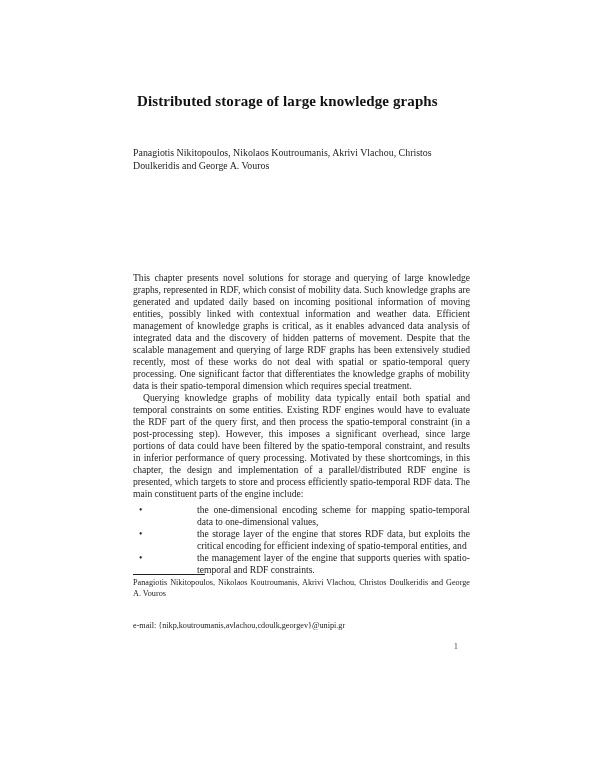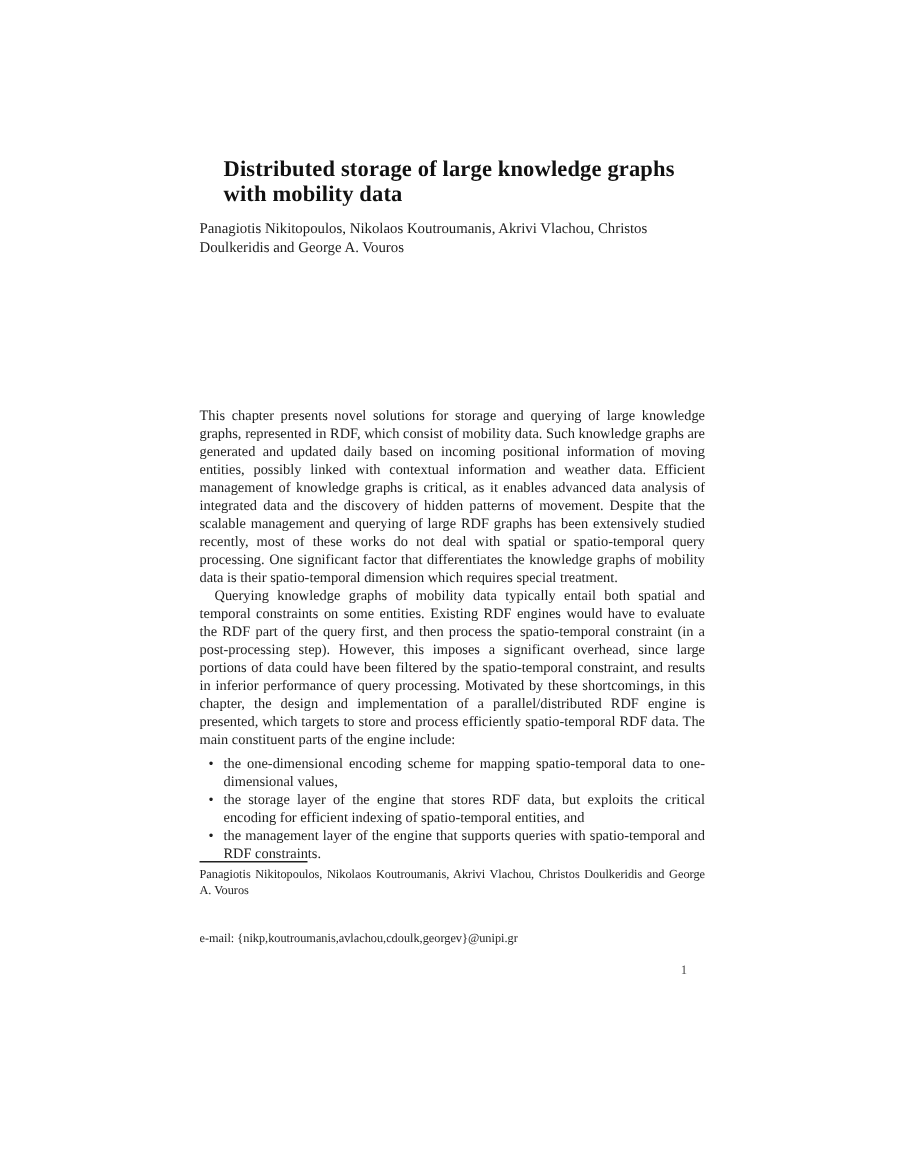--- a/index.html
+++ b/index.html
@@ -14,21 +14,21 @@
     background: #ffffff;
     font-family: "Liberation Serif", serif;
     color: #1a1a1a;
     overflow: hidden;
   }
   .title {
     position: absolute;
     left: 133px;
     top: 89px;
     width: 345px;
-    margin: 16px;
+    margin: 4px;
     font-size: 15px;
     font-weight: bold;
     line-height: 16.5px;
     letter-spacing: 0.1px;
     color: #111111;
   }
   .title .title-line { white-space: nowrap; }
   .authors {
     position: absolute;
     left: 133px;
@@ -56,20 +56,21 @@
     padding-left: 6px;
   }
   .bullet-marker {
     width: 10px;
     flex: 0 0 10px;
     font-size: 9.6px;
   }
   .bullet-text {
     flex: 1;
     text-align: justify;
+    margin-left: 48px;
   }
   .footnote-rule {
     position: absolute;
     left: 133px;
     top: 574px;
     width: 72px;
     height: 0;
     border-top: 1.2px solid #222222;
   }
   .footnote {
@@ -93,21 +94,20 @@
     color: #4d4d4d;
   }
 </style>
 </head>
 <body>
 
 <div class="page">
 
   <h1 class="title">
     <div class="title-line">Distributed storage of large knowledge graphs</div>
-    <div class="title-line">with mobility data</div>
   </h1>
 
   <div class="authors">Panagiotis Nikitopoulos, Nikolaos Koutroumanis, Akrivi Vlachou, Christos Doulkeridis and George A. Vouros</div>
 
   <div class="abstract">
     <p>This chapter presents novel solutions for storage and querying of large knowledge graphs, represented in RDF, which consist of mobility data. Such knowledge graphs are generated and updated daily based on incoming positional information of moving entities, possibly linked with contextual information and weather data. Efficient management of knowledge graphs is critical, as it enables advanced data analysis of integrated data and the discovery of hidden patterns of movement. Despite that the scalable management and querying of large RDF graphs has been extensively studied recently, most of these works do not deal with spatial or spatio-temporal query processing. One significant factor that differentiates the knowledge graphs of mobility data is their spatio-temporal dimension which requires special treatment.</p>
     <p class="indent">Querying knowledge graphs of mobility data typically entail both spatial and temporal constraints on some entities. Existing RDF engines would have to evaluate the RDF part of the query first, and then process the spatio-temporal constraint (in a post-processing step). However, this imposes a significant overhead, since large portions of data could have been filtered by the spatio-temporal constraint, and results in inferior performance of query processing. Motivated by these shortcomings, in this chapter, the design and implementation of a parallel/distributed RDF engine is presented, which targets to store and process efficiently spatio-temporal RDF data. The main constituent parts of the engine include:</p>
 
     <div class="bullets">
       <div class="bullet-item">

